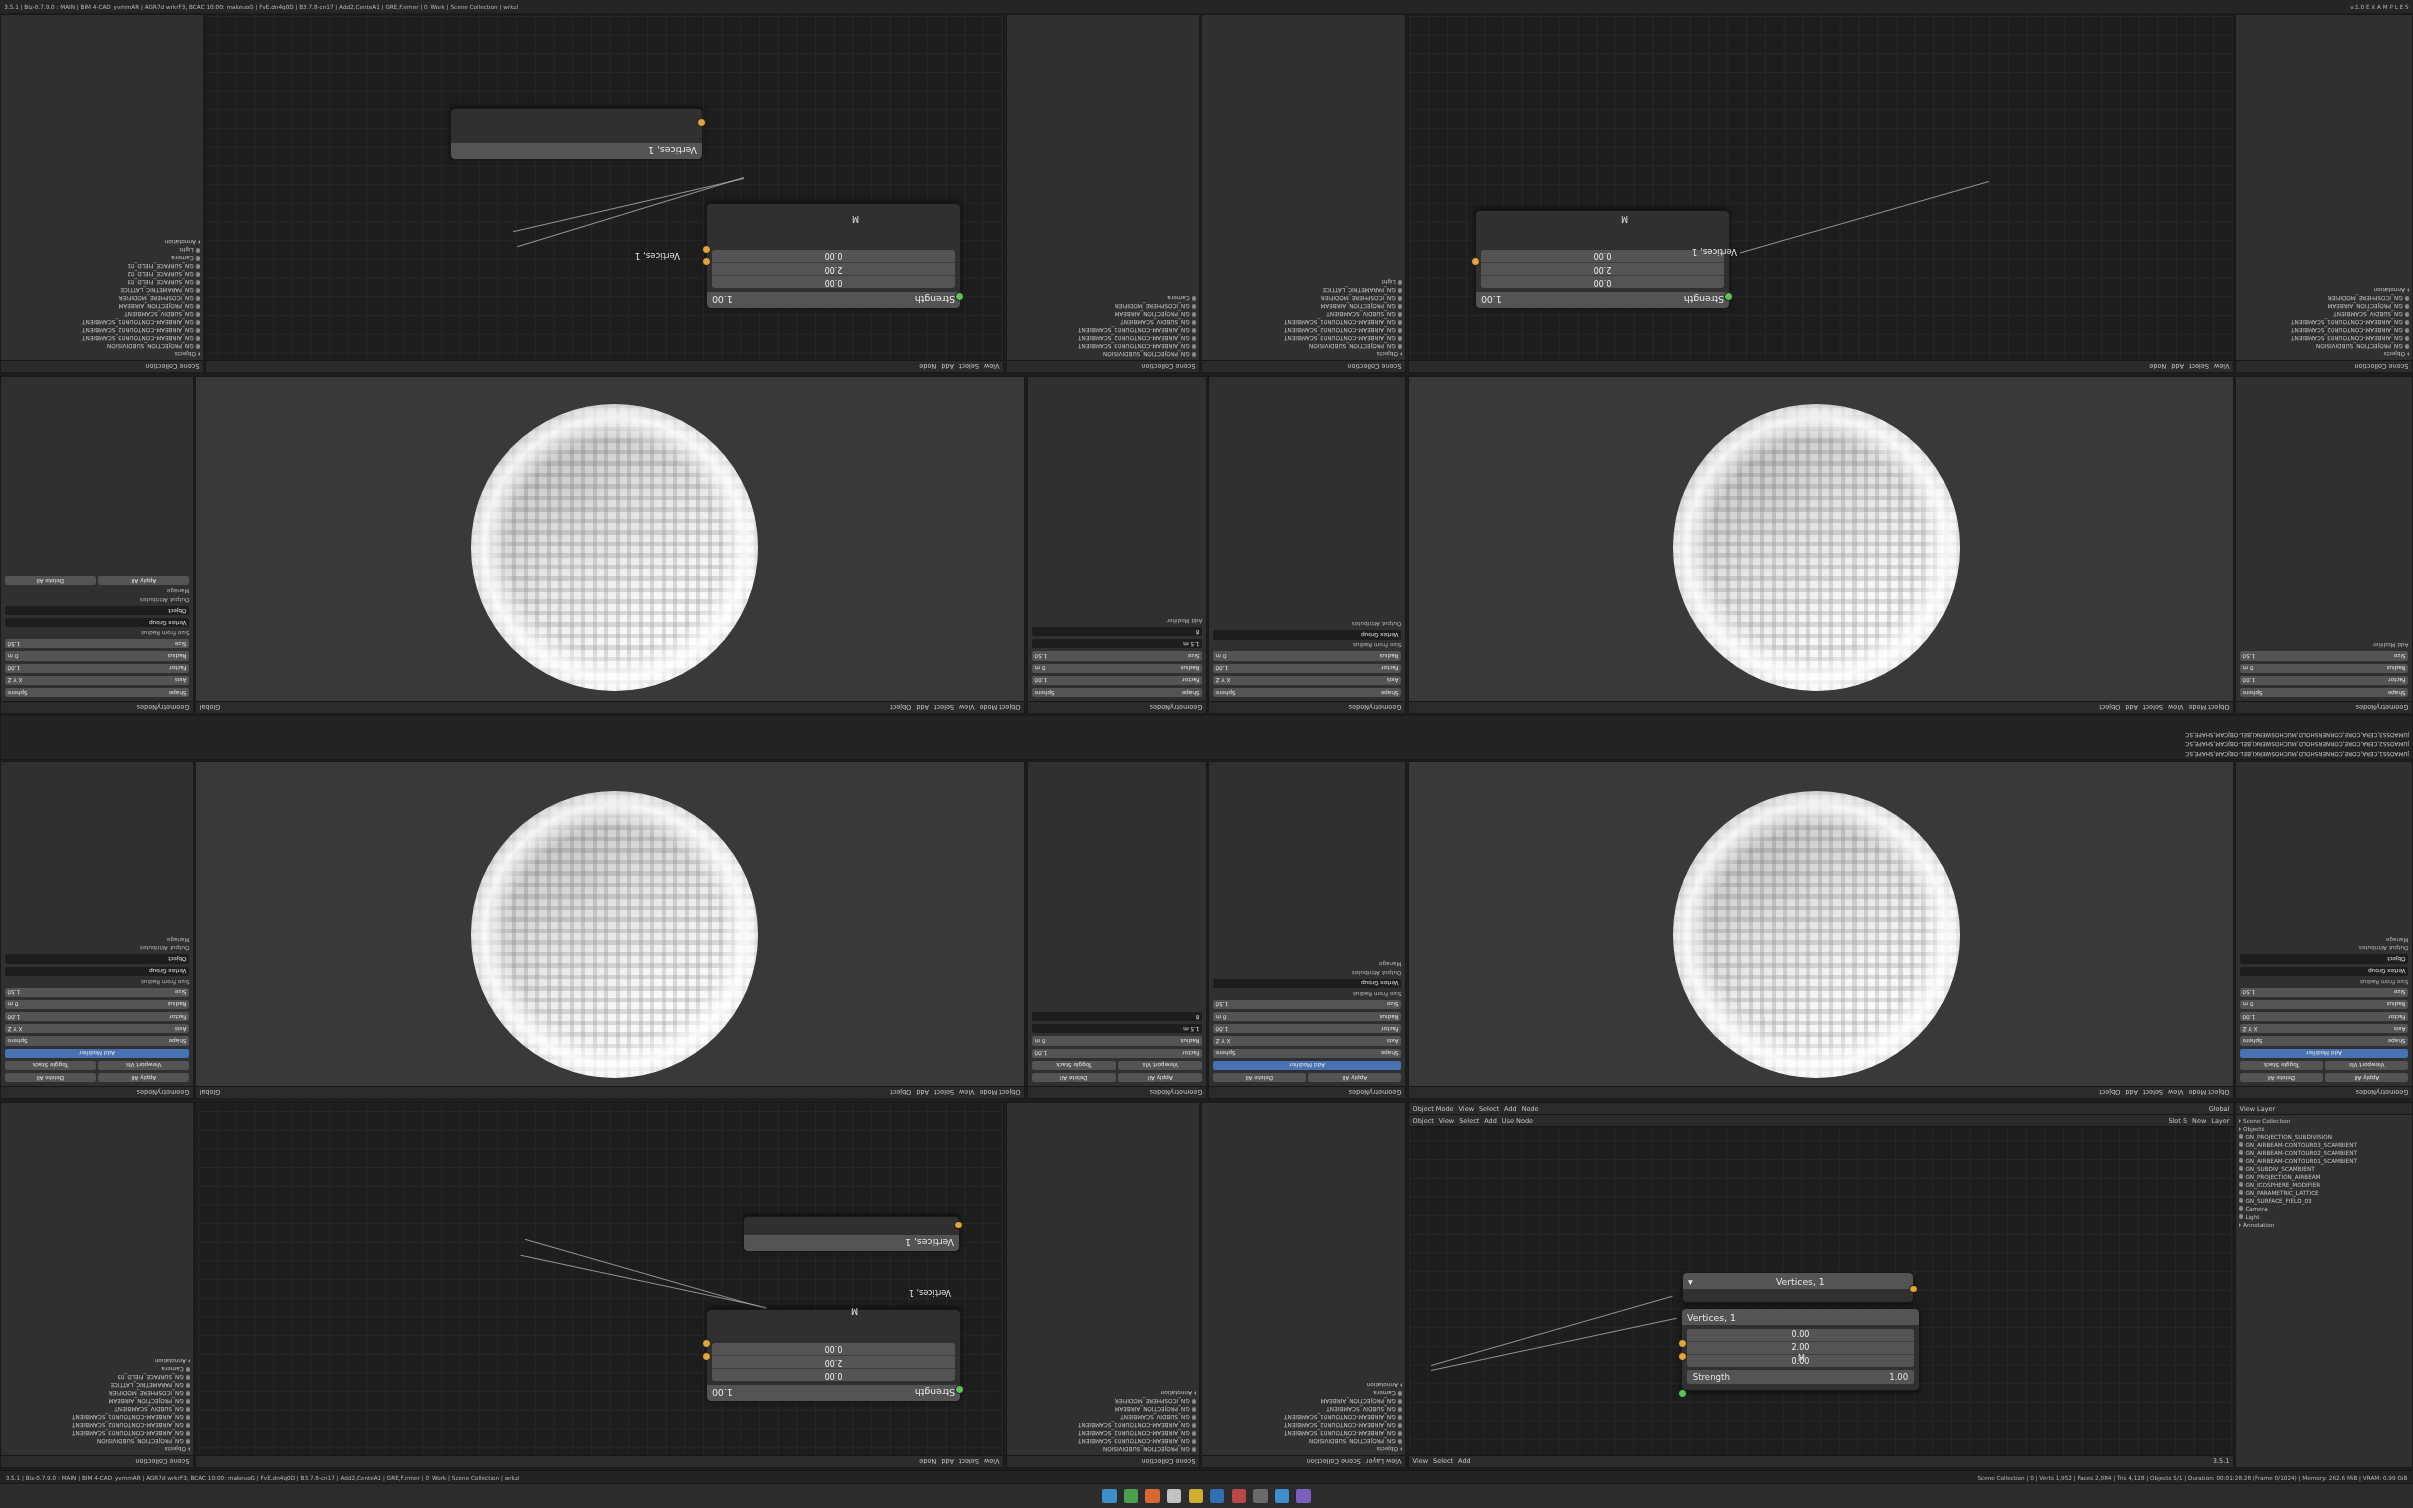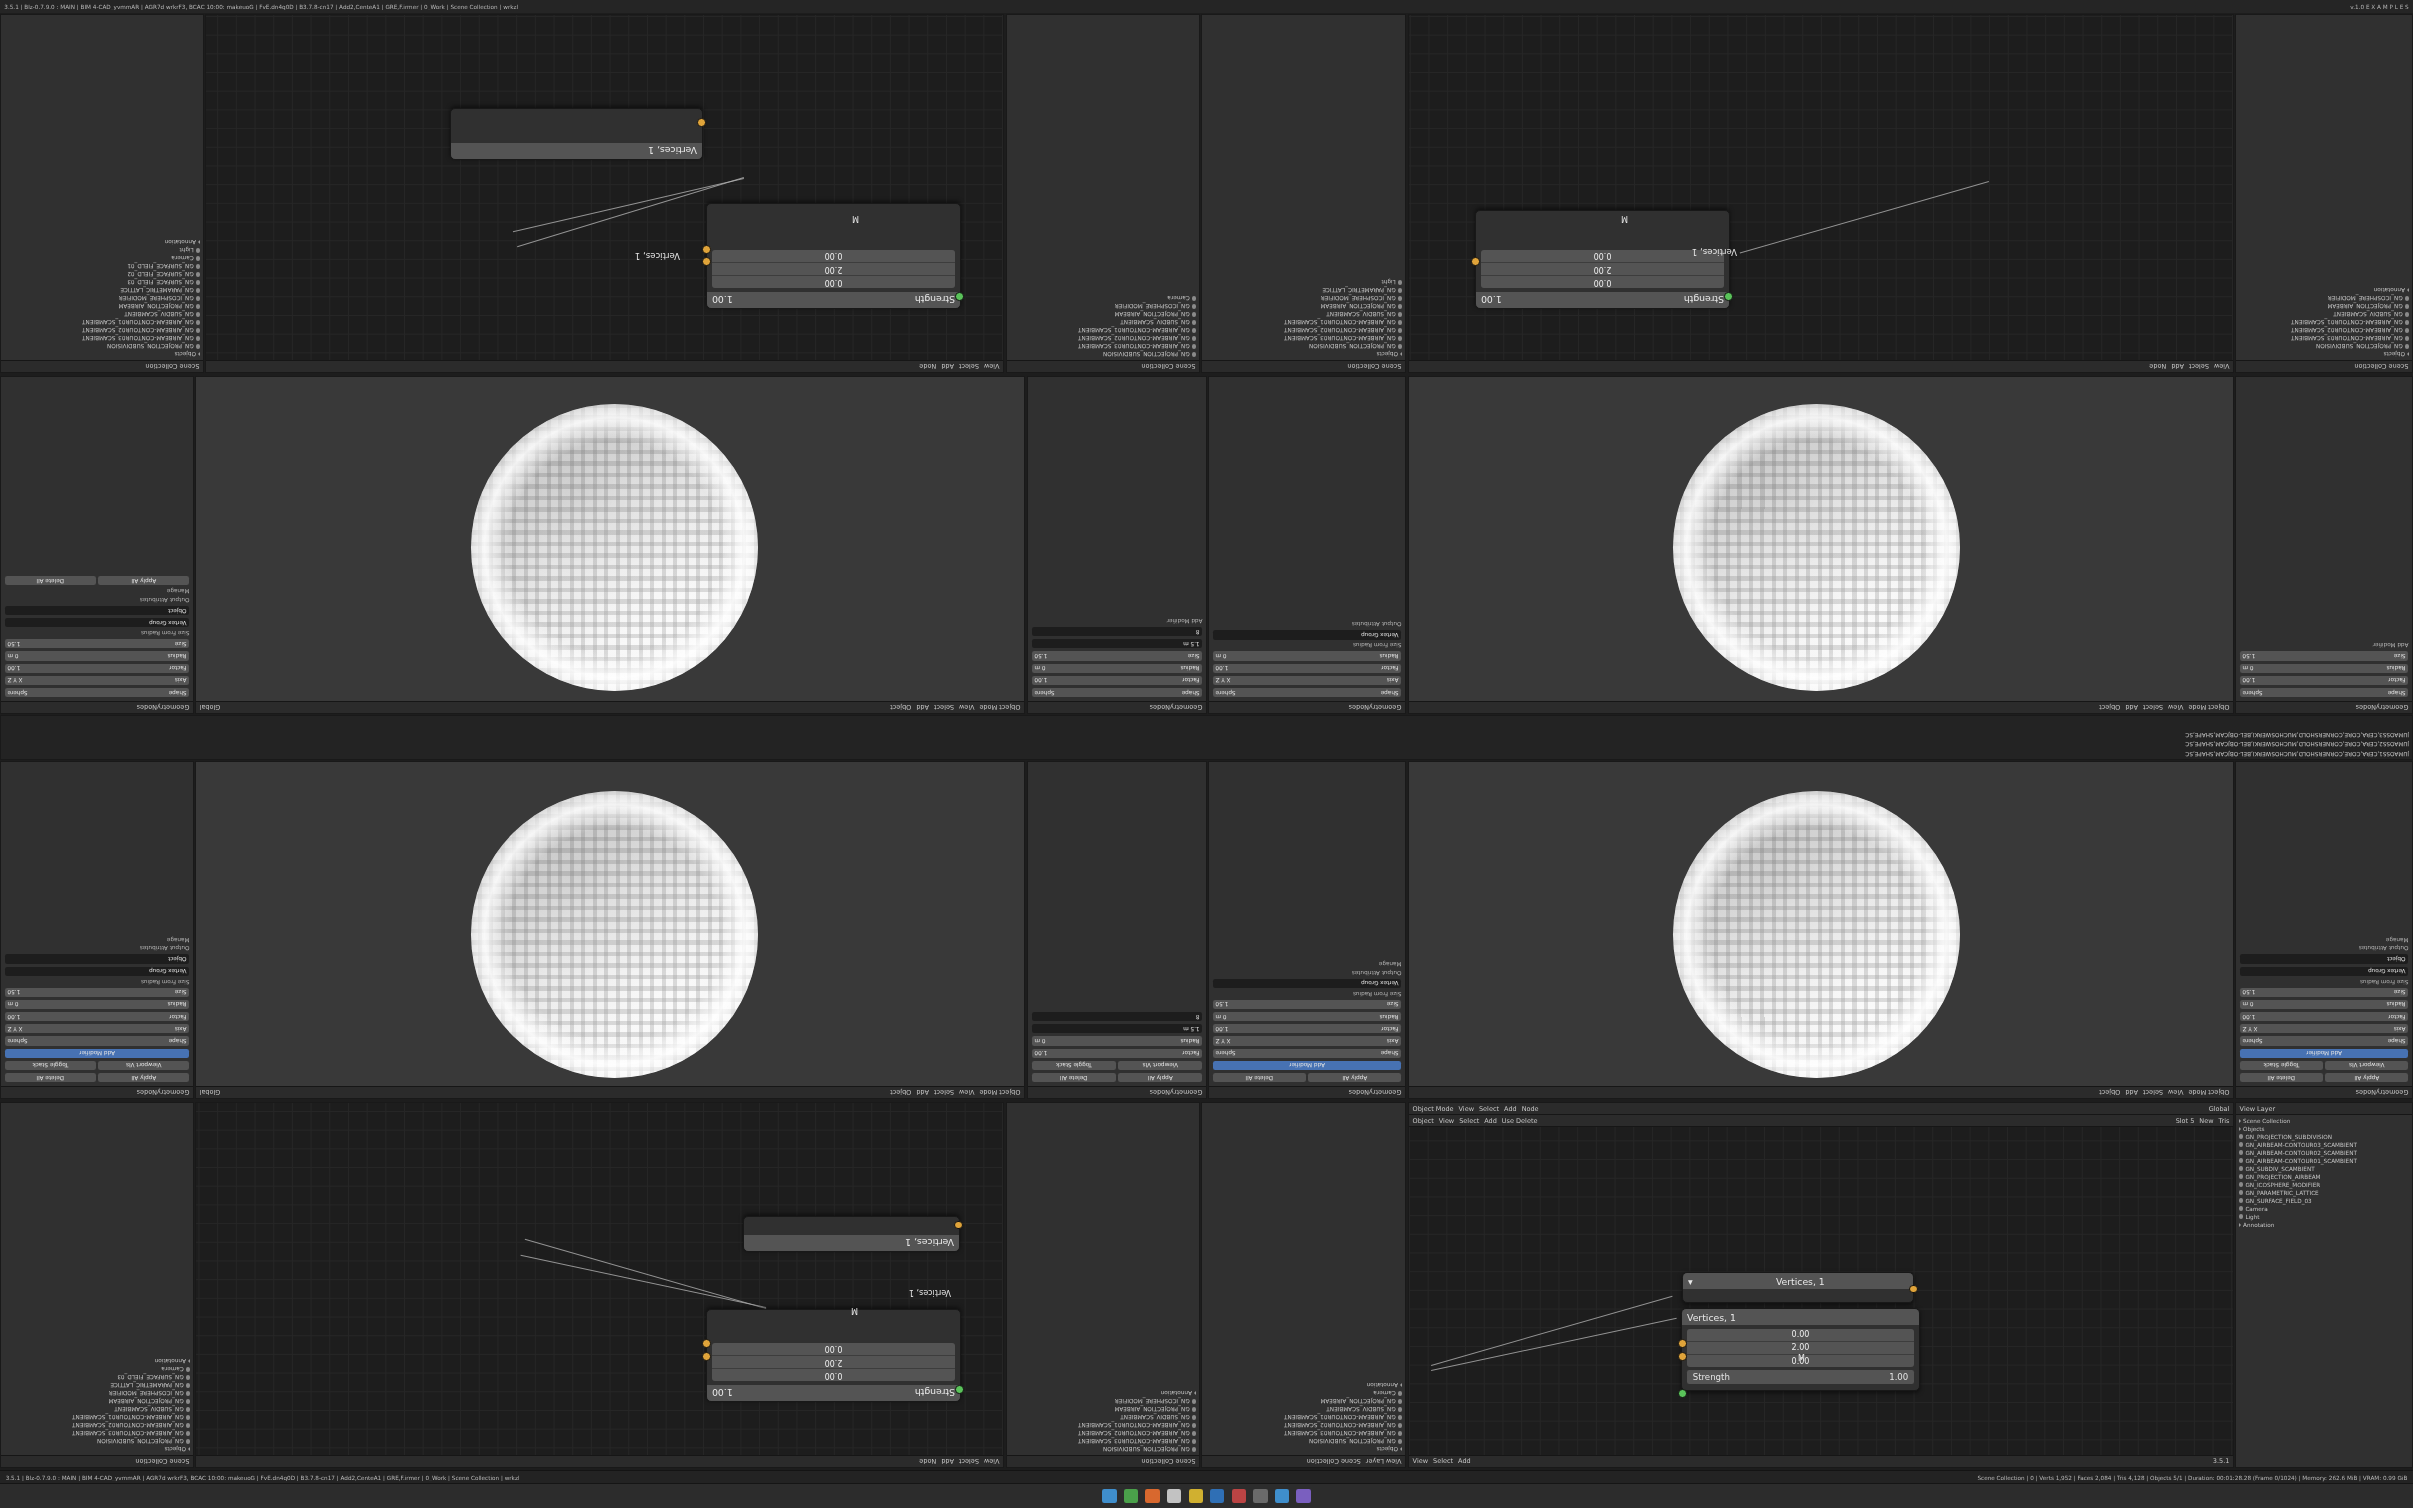--- a/index.html
+++ b/index.html
@@ -866,24 +866,24 @@
       <span>Select</span>
       <span>Add</span>
       <span>Node</span>
       <span style="margin-left:auto">Global</span>
     </div>
     <div class="hdr" style="margin-top:0;">
       <span>Object</span>
       <span>View</span>
       <span>Select</span>
       <span>Add</span>
-      <span>Use Delete</span>
+      <span>Use Node</span>
       <span style="margin-left:auto">Slot 5</span>
       <span>New</span>
-      <span>Tris</span>
+      <span>Layer</span>
     </div>
 
     <div class="noodle" style="left:21.5px;top:262px;width:251px;transform:rotate(-16deg);"></div>
     <div class="noodle" style="left:21.5px;top:267px;width:251px;transform:rotate(-12deg);"></div>
 
     <div class="node" style="left:273px;top:169px;width:230px;height:29px;">
       <div class="nhead">
         <span>▾</span>
         <span style="flex:1;text-align:center;">Vertices, 1</span>
       </div>

